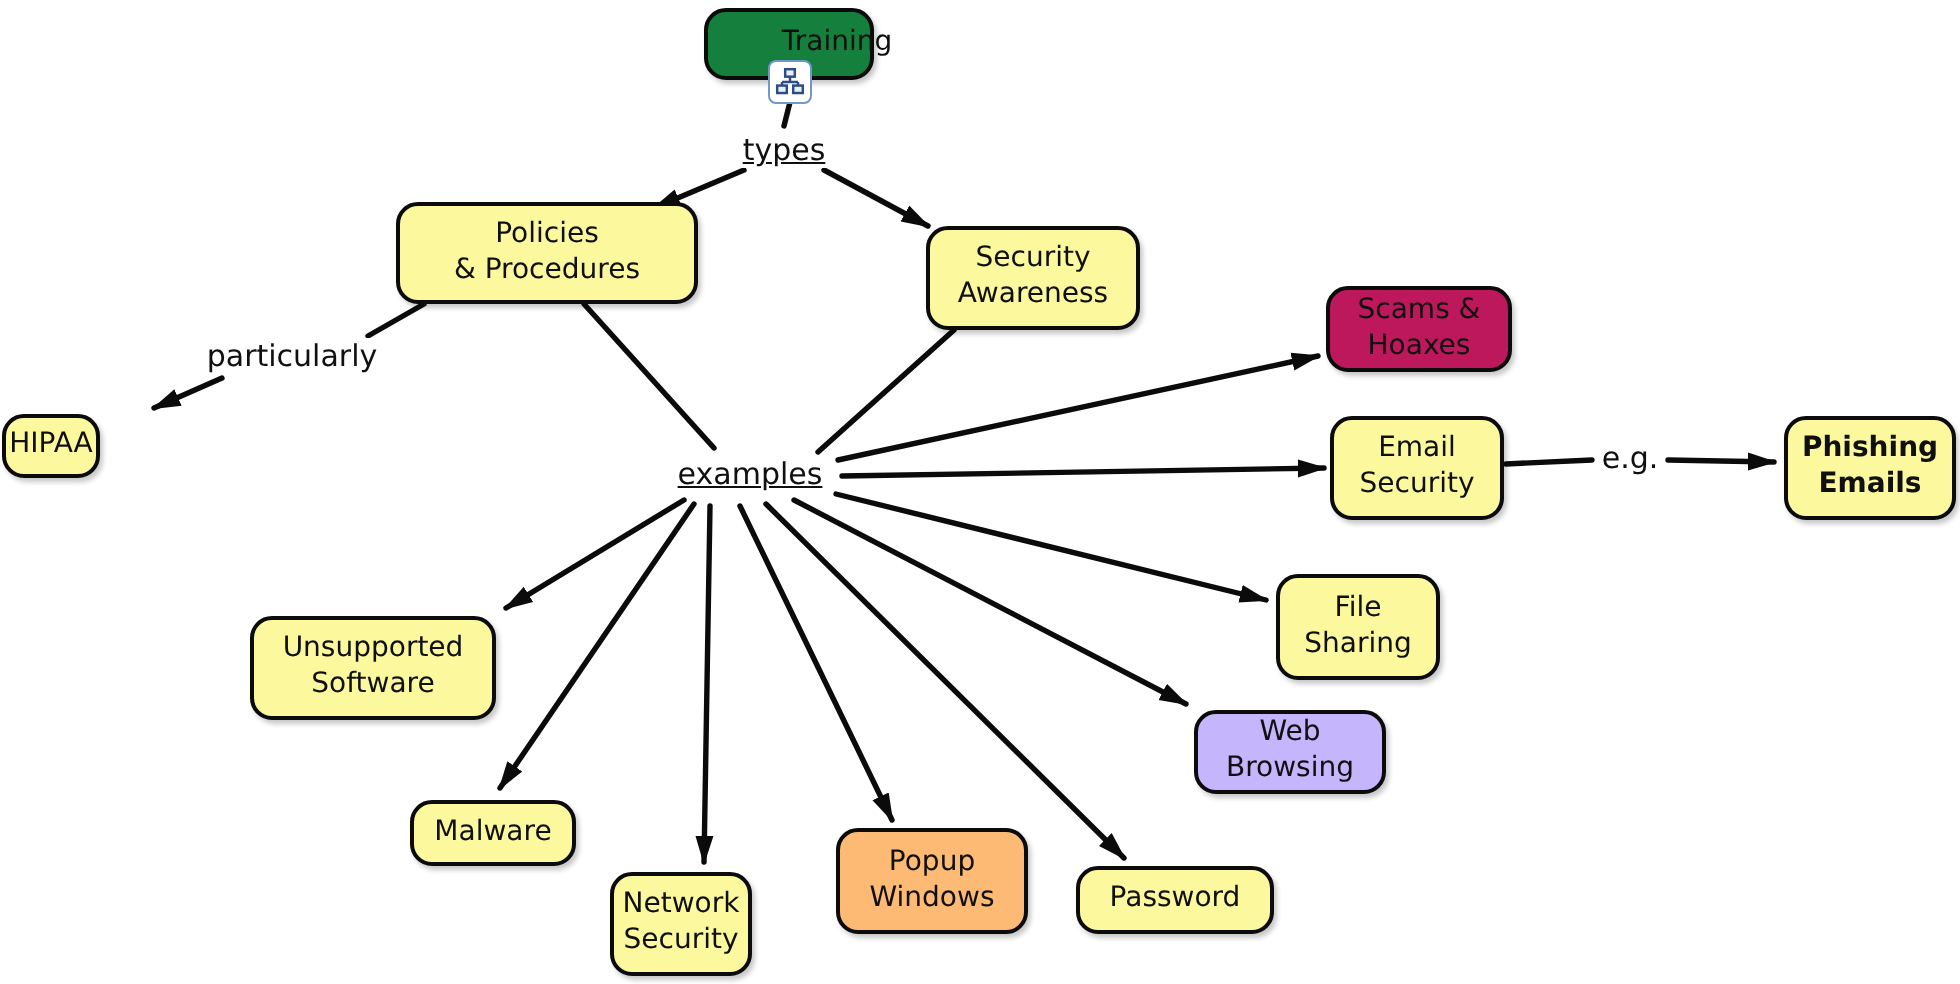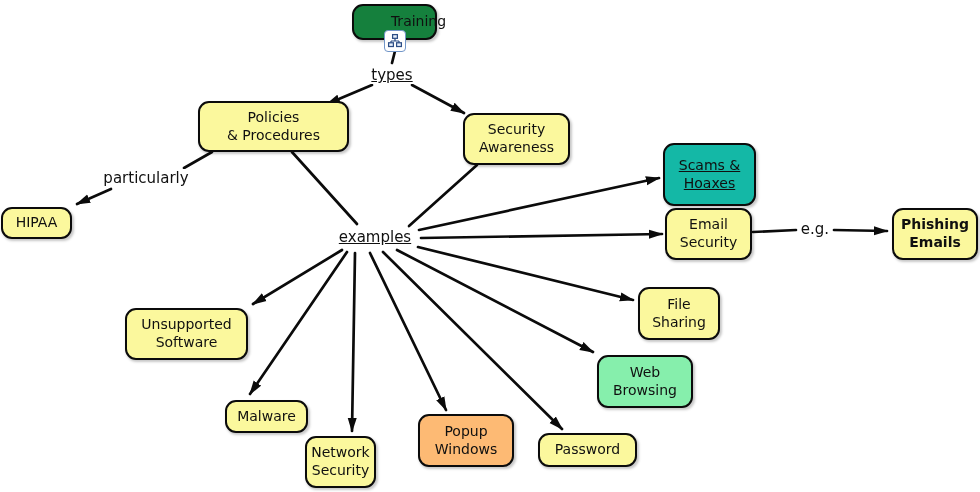--- a/index.html
+++ b/index.html
@@ -59,34 +59,34 @@
       <line x1="342" y1="250" x2="253" y2="304" marker-end="url(#arrowhead)"></line>
       <line x1="753" y1="232" x2="796" y2="230"></line>
       <line x1="834" y1="230" x2="887" y2="231" marker-end="url(#arrowhead)"></line>
     </svg>
 
   <div class="node" style="left: 352px; top: 4px; width: 85px; height: 36px; background: #15803d; padding-left: 48px;">Training</div>
   <div class="node" style="left: 198px; top: 101px; width: 151px; height: 51px; background: rgb(251, 248, 157);">Policies
 &amp; Procedures</div>
   <div class="node" style="left: 463px; top: 113px; width: 107px; height: 52px; background: rgb(251, 248, 157);">Security
 Awareness</div>
-  <div class="node" style="left: 1px; top: 207px; width: 71px; height: 32px; background: rgb(251, 248, 157);">HIPAA</div>
-  <div class="node" style="left: 663px; top: 143px; width: 93px; height: 63px; background: #14b8a6; text-decoration: underline;">Scams &amp;
+  <div class="node" style="left: 1px; top: 207px; width: 49px; height: 32px; background: rgb(251, 248, 157);">HIPAA</div>
+  <div class="node" style="left: 663px; top: 143px; width: 93px; height: 43px; background: #be185d;">Scams &amp;
 Hoaxes</div>
   <div class="node" style="left: 665px; top: 208px; width: 87px; height: 52px; background: rgb(251, 248, 157);">Email
 Security</div>
   <div class="node" style="left: 892px; top: 208px; width: 86px; height: 52px; background: rgb(251, 248, 157); font-weight: bold;">Phishing
 Emails</div>
   <div class="node" style="left: 638px; top: 287px; width: 82px; height: 53px; background: rgb(251, 248, 157);">File
 Sharing</div>
-  <div class="node" style="left: 597px; top: 355px; width: 96px; height: 53px; background: #86efac;">Web
+  <div class="node" style="left: 597px; top: 355px; width: 96px; height: 42px; background: #c4b5fd;">Web
 Browsing</div>
   <div class="node" style="left: 125px; top: 308px; width: 123px; height: 52px; background: rgb(251, 248, 157);">Unsupported
 Software</div>
-  <div class="node" style="left: 205px; top: 400px; width: 83px; height: 33px; background: rgb(251, 248, 157); margin-left: 20px;">Malware</div>
+  <div class="node" style="left: 205px; top: 400px; width: 83px; height: 33px; background: rgb(251, 248, 157);">Malware</div>
   <div class="node" style="left: 305px; top: 436px; width: 71px; height: 52px; background: rgb(251, 248, 157);">Network
 Security</div>
   <div class="node" style="left: 418px; top: 414px; width: 96px; height: 53px; background: #fdba74;">Popup
 Windows</div>
   <div class="node" style="left: 538px; top: 433px; width: 99px; height: 34px; background: rgb(251, 248, 157);">Password</div>
 
   <div class="link-label" style="left: 392px; top: 75px; text-decoration: underline;">types</div>
   <div class="link-label" style="left: 146px; top: 178px;">particularly</div>
   <div class="link-label" style="left: 375px; top: 237px; text-decoration: underline;">examples</div>
   <div class="link-label" style="left: 815px; top: 229px;">e.g.</div>

